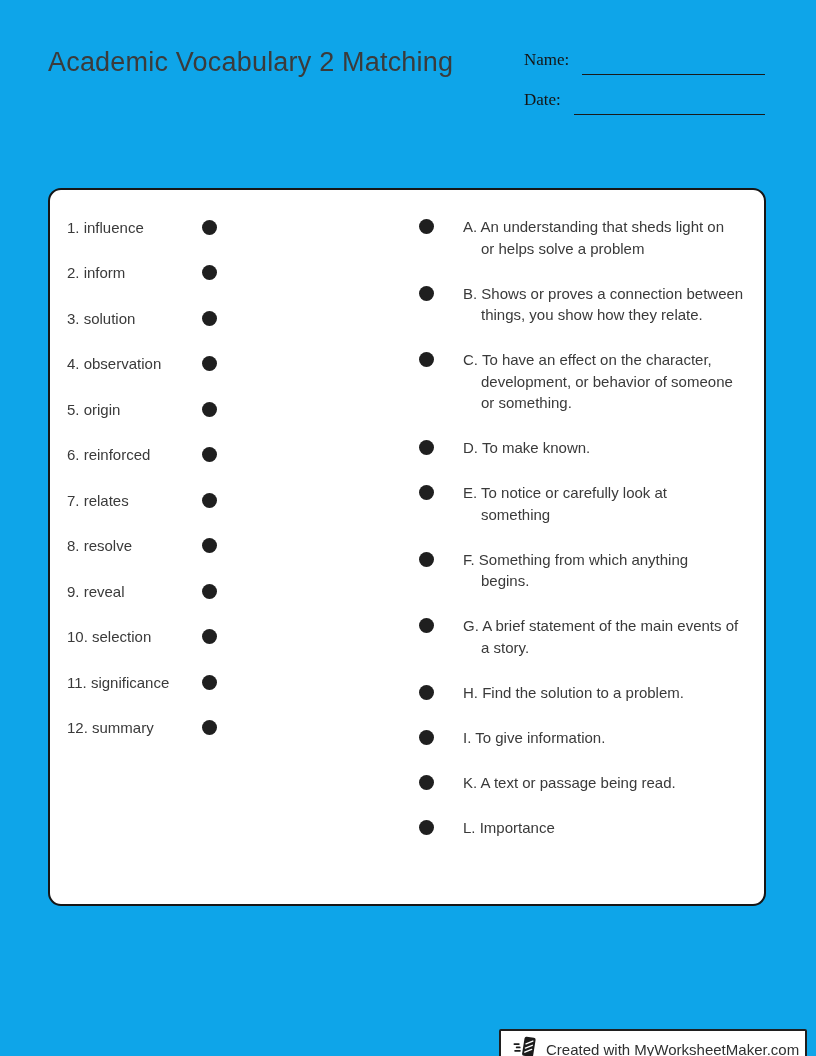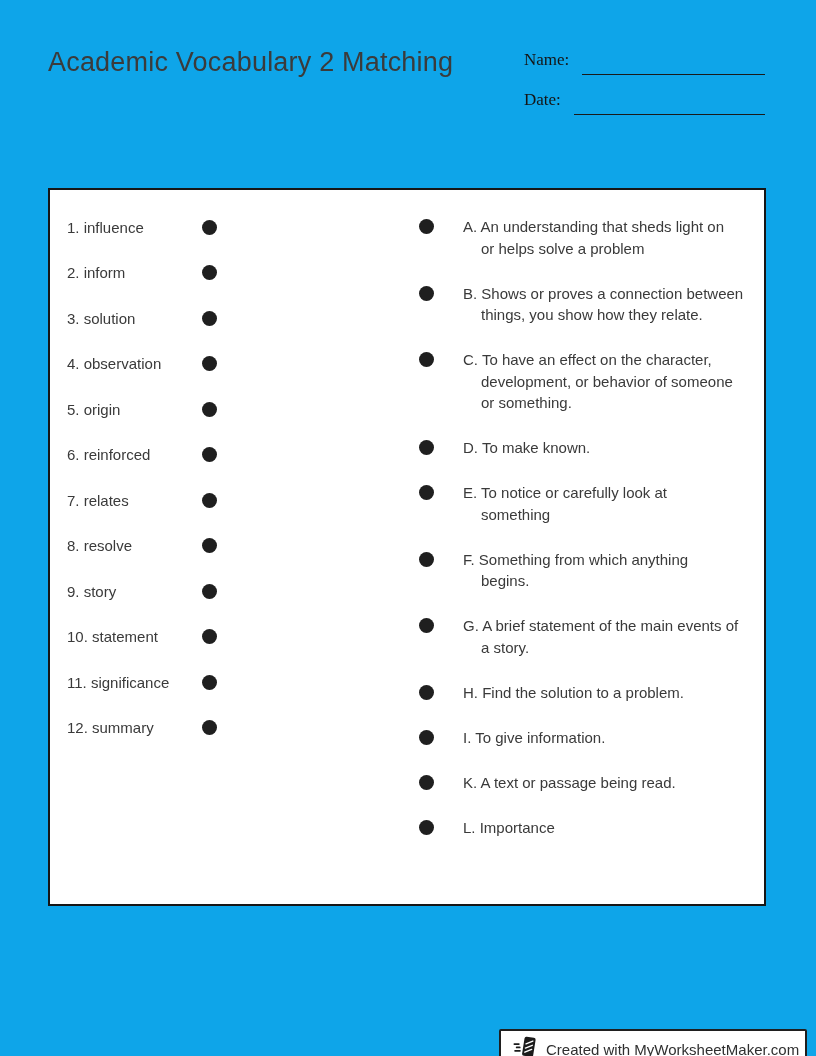--- a/index.html
+++ b/index.html
@@ -52,21 +52,21 @@
   .nd-line.date { width: 191px; }
 
   
   .sheet-box {
     position: absolute;
     left: 48px;
     top: 188px;
     width: 718px;
     height: 718px;
     border: 2px solid #161616;
-    border-radius: 0;
+    border-radius: 13px;
     background: #ffffff;
   }
 
   
   .terms-col {
     position: absolute;
     left: 17px;
     top: 26px;
     width: 150px;
   }
@@ -182,25 +182,25 @@
       </div>
       <div class="term-row">
         <p class="term-label"><span>7.</span> <span>relates</span></p>
         <span class="dot"></span>
       </div>
       <div class="term-row">
         <p class="term-label"><span>8.</span> <span>resolve</span></p>
         <span class="dot"></span>
       </div>
       <div class="term-row">
-        <p class="term-label"><span>9.</span> <span>story</span></p>
-        <span class="dot"></span>
-      </div>
-      <div class="term-row">
-        <p class="term-label"><span>10.</span> <span>statement</span></p>
+        <p class="term-label"><span>9.</span> <span>reveal</span></p>
+        <span class="dot"></span>
+      </div>
+      <div class="term-row">
+        <p class="term-label"><span>10.</span> <span>selection</span></p>
         <span class="dot"></span>
       </div>
       <div class="term-row">
         <p class="term-label"><span>11.</span> <span>significance</span></p>
         <span class="dot"></span>
       </div>
       <div class="term-row">
         <p class="term-label"><span>12.</span> <span>summary</span></p>
         <span class="dot"></span>
       </div>

